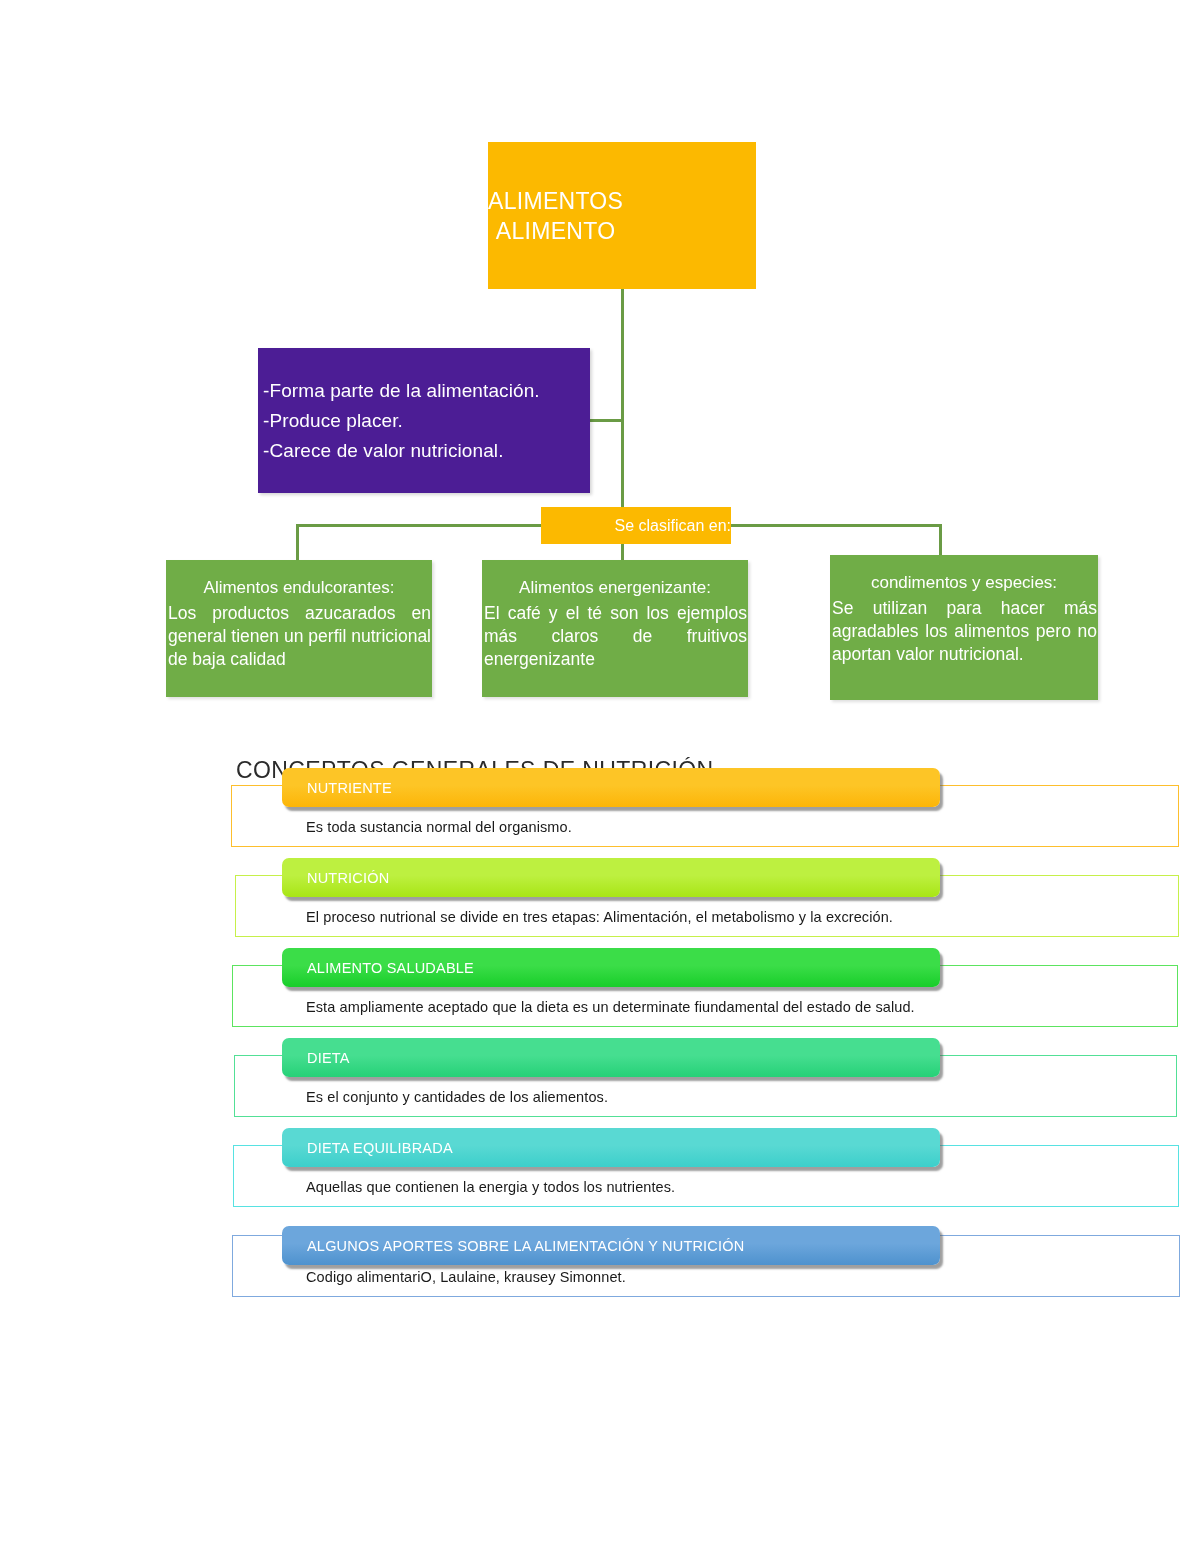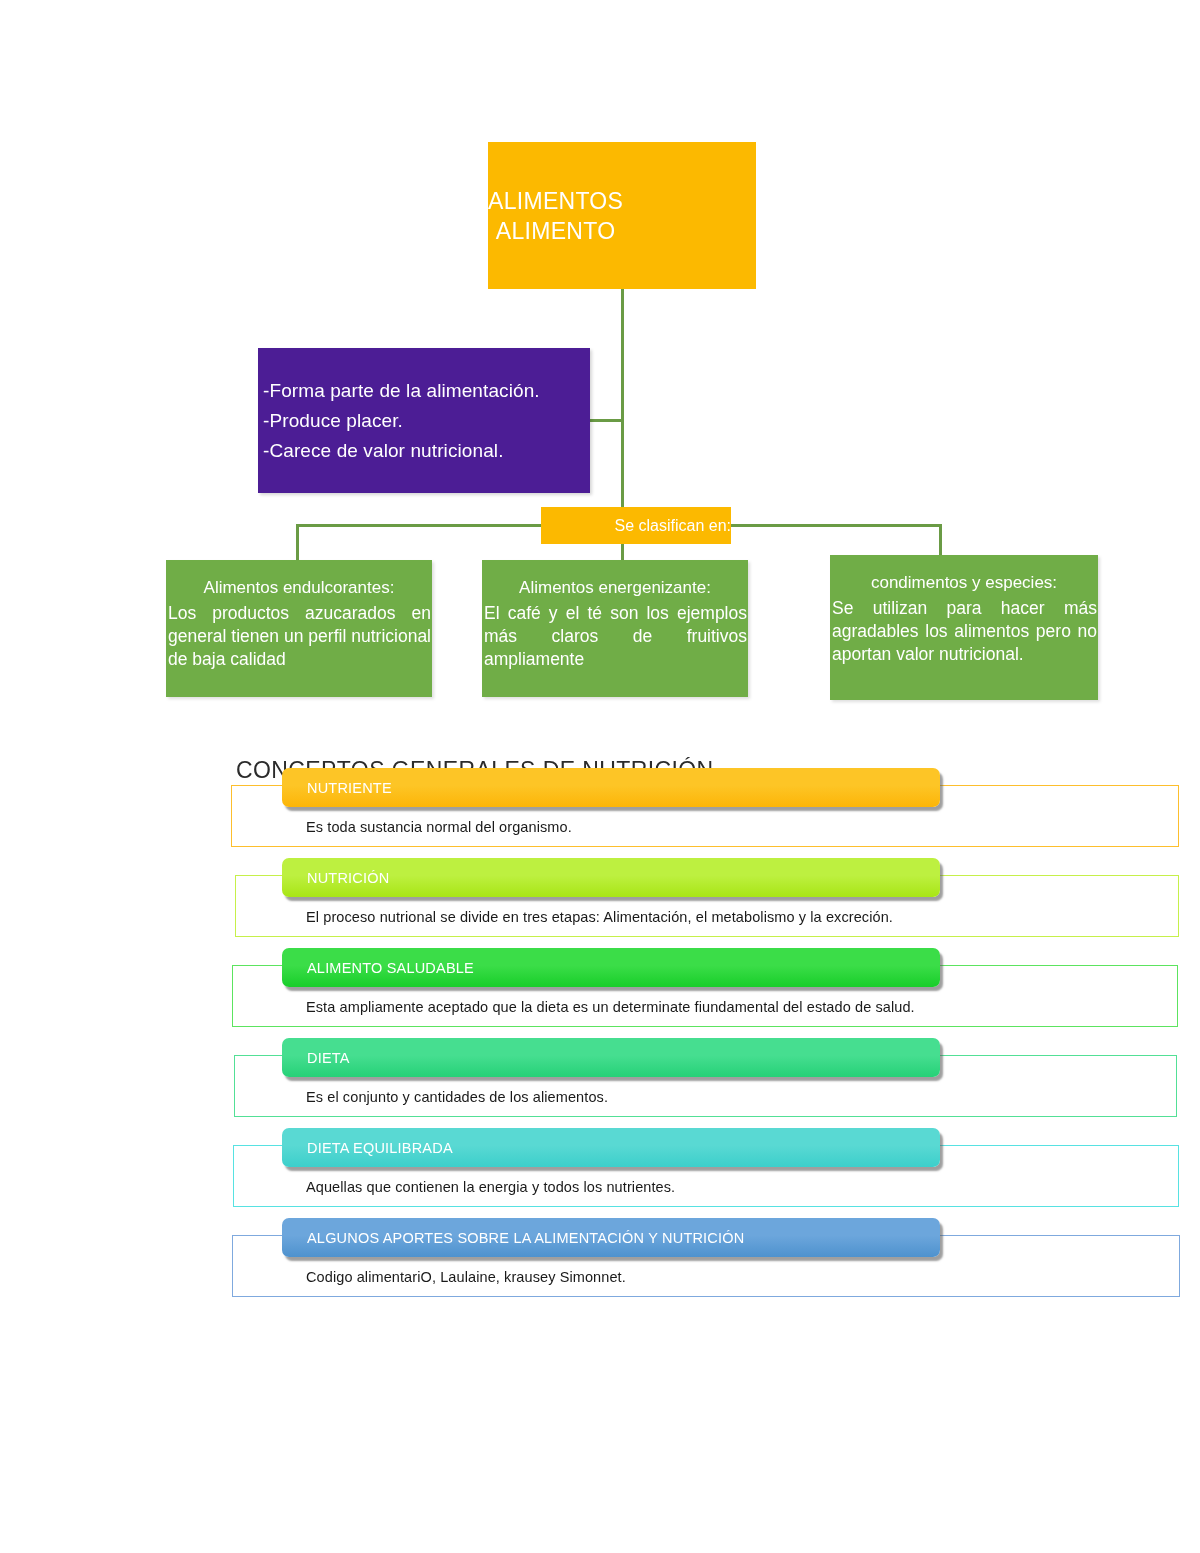--- a/index.html
+++ b/index.html
@@ -177,21 +177,21 @@
     <span class="classify-text">Se clasifican en:</span>
   </div>
 
   <div class="leaf-node" id="leaf-0" style="background: rgb(112, 173, 71);">
     <span class="leaf-head">Alimentos endulcorantes:</span>
     <span class="leaf-body">Los productos azucarados en general tienen un perfil nutricional de baja calidad</span>
   </div>
 
   <div class="leaf-node" id="leaf-1" style="background: rgb(112, 173, 71);">
     <span class="leaf-head">Alimentos energenizante:</span>
-    <span class="leaf-body justified">El café y el té son los ejemplos más claros de fruitivos ampliamente</span>
+    <span class="leaf-body justified">El café y el té son los ejemplos más claros de fruitivos energenizante</span>
   </div>
 
   <div class="leaf-node" id="leaf-2" style="background: rgb(112, 173, 71); margin-left: 25px;">
     <span class="leaf-head">condimentos y especies:</span>
     <span class="leaf-body justified">Se utilizan para hacer más agradables los alimentos pero no aportan valor nutricional.</span>
   </div>
 </div>
 
 <div id="section-heading">CONCEPTOS GENERALES DE NUTRICIÓN</div>
 
@@ -226,18 +226,18 @@
     </div>
     <div class="concept-row">
       <div class="concept-outline" style="border-color: rgb(87, 226, 226); left: 185px; width: 946px;"></div>
       <div class="concept-bar" style="background: linear-gradient(rgb(89, 217, 211) 0%, rgb(89, 217, 211) 45%, rgb(60, 207, 203) 100%);">
         <span>DIETA EQUILIBRADA</span>
       </div>
       <div class="concept-desc">Aquellas que contienen la energia y todos los nutrientes.</div>
     </div>
     <div class="concept-row">
       <div class="concept-outline" style="border-color: rgb(127, 169, 222); left: 184px; width: 948px;"></div>
-      <div class="concept-bar" style="background: linear-gradient(rgb(108, 166, 220) 0%, rgb(108, 166, 220) 45%, rgb(78, 146, 206) 100%);">
+      <div class="concept-bar" style="background: linear-gradient(rgb(108, 166, 220) 0%, rgb(108, 166, 220) 45%, rgb(78, 146, 206) 100%); margin-top: 8px;">
         <span>ALGUNOS APORTES SOBRE LA ALIMENTACIÓN Y NUTRICIÓN</span>
       </div>
       <div class="concept-desc">Codigo alimentariO, Laulaine, krausey Simonnet.</div>
     </div>
   </div>
 
 </body></html>

